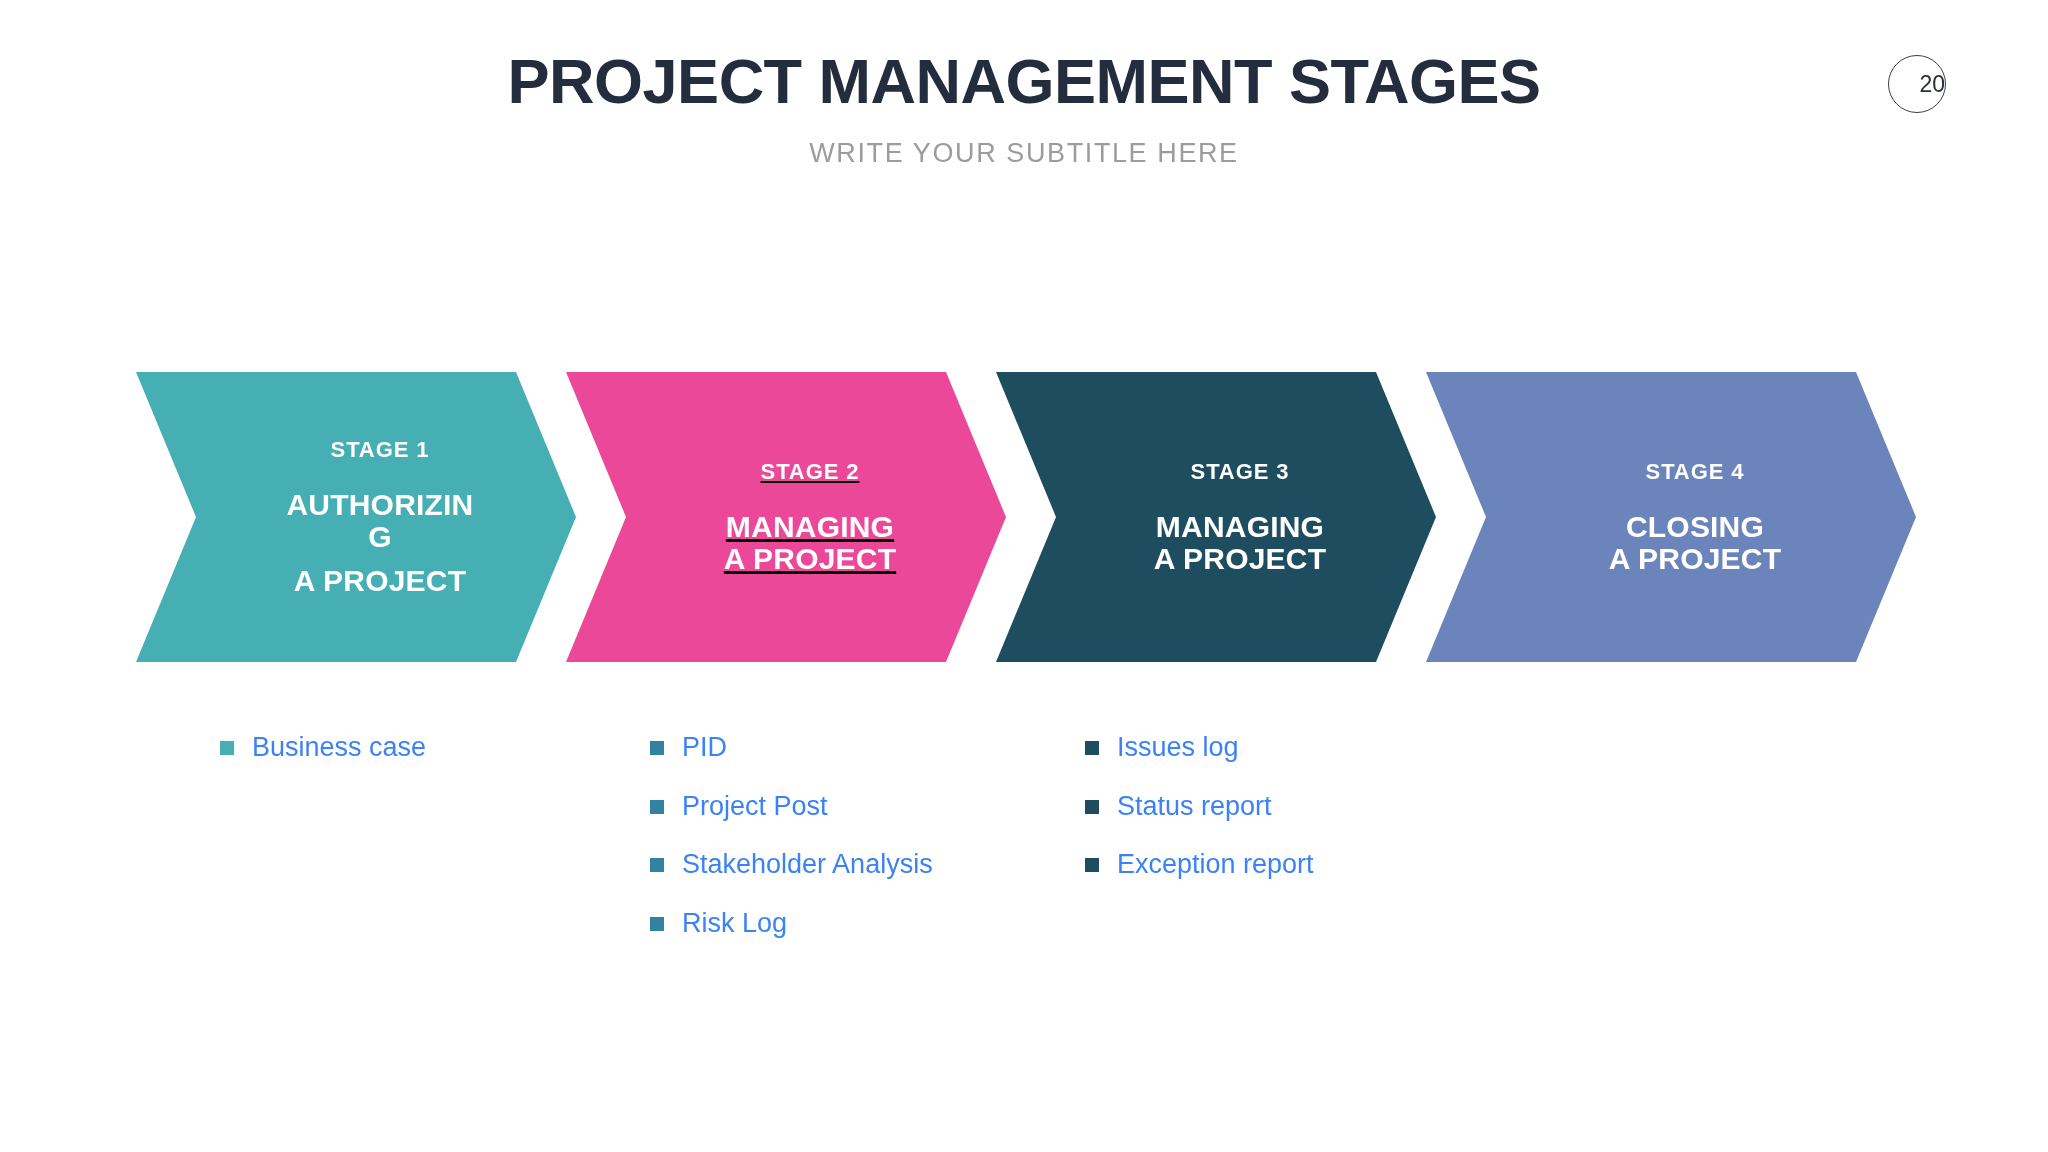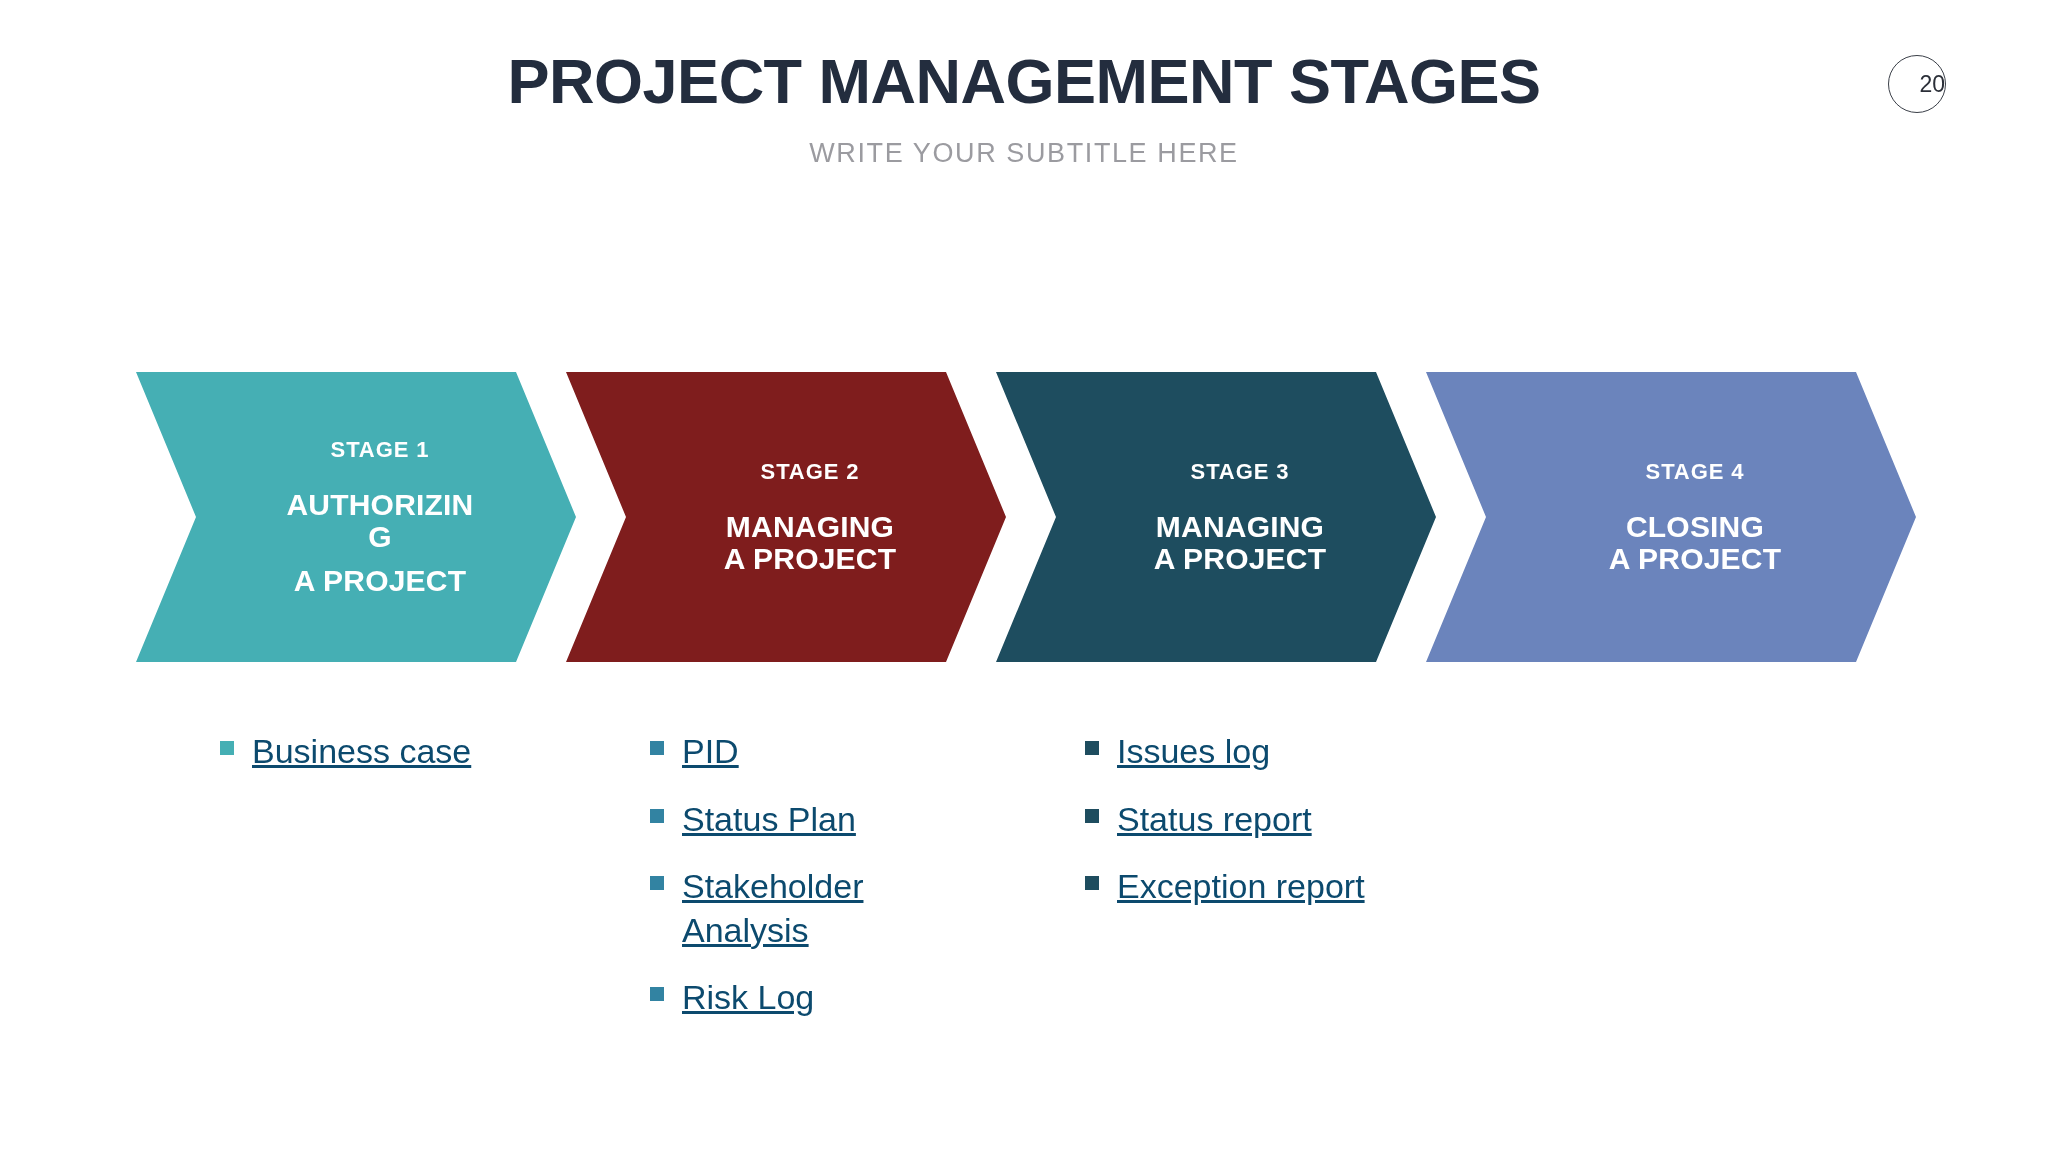--- a/index.html
+++ b/index.html
@@ -90,26 +90,25 @@
     align-items:flex-start;
     margin-bottom:24px;
   }
   .bullet-sq{
     width:14px;height:14px;
     flex:0 0 14px;
     margin-top:11px;
     margin-right:18px;
   }
   .bullet-text{
-    font-size:34px;
-    color:#0c4a6e;
+    font-size:27px;
+    color:#3b82f6;
     line-height:1.28;
     font-weight:normal;
     max-width:300px;
-    text-decoration:underline;
   }
 </style>
 </head>
 <body>
 
 <div class="slide">
 
   <div class="title">PROJECT MANAGEMENT STAGES</div>
   <div class="subtitle">WRITE YOUR SUBTITLE HERE</div>
 
@@ -122,21 +121,21 @@
     <div class="chev chev-1" style="left:136px;width:440px;background:#45AFB4;">
       <div class="inner">
         <div class="chev-stage">STAGE 1</div>
         <div class="chev-name">
           <div style="max-width: 192px; margin: 12px auto; word-break: break-all;">AUTHORIZING</div>
           <div>A PROJECT</div>
         </div>
       </div>
     </div>
 
-    <div class="chev chev-2" style="left:566px;width:440px;background:#7f1d1d;">
+    <div class="chev chev-2" style="left:566px;width:440px;background:#ec4899;text-decoration:underline;">
       <div class="inner">
         <div class="chev-stage">STAGE 2</div>
         <div class="chev-name">
           <div>MANAGING</div>
           <div>A PROJECT</div>
         </div>
       </div>
     </div>
 
     <div class="chev chev-3" style="left:996px;width:440px;background:#1E4D5F;justify-content:center;">
@@ -168,21 +167,21 @@
           <span class="bullet-text">Business case</span>
         </div>
       </div>
     <div class="col" id="col-1" style="left:650px;">
         <div class="bullet-row">
           <span class="bullet-sq" style="background: rgb(50, 131, 162);"></span>
           <span class="bullet-text">PID</span>
         </div>
         <div class="bullet-row">
           <span class="bullet-sq" style="background: rgb(50, 131, 162);"></span>
-          <span class="bullet-text">Status Plan</span>
+          <span class="bullet-text">Project Post</span>
         </div>
         <div class="bullet-row">
           <span class="bullet-sq" style="background: rgb(50, 131, 162);"></span>
           <span class="bullet-text">Stakeholder Analysis</span>
         </div>
         <div class="bullet-row">
           <span class="bullet-sq" style="background: rgb(50, 131, 162);"></span>
           <span class="bullet-text">Risk Log</span>
         </div>
       </div>

